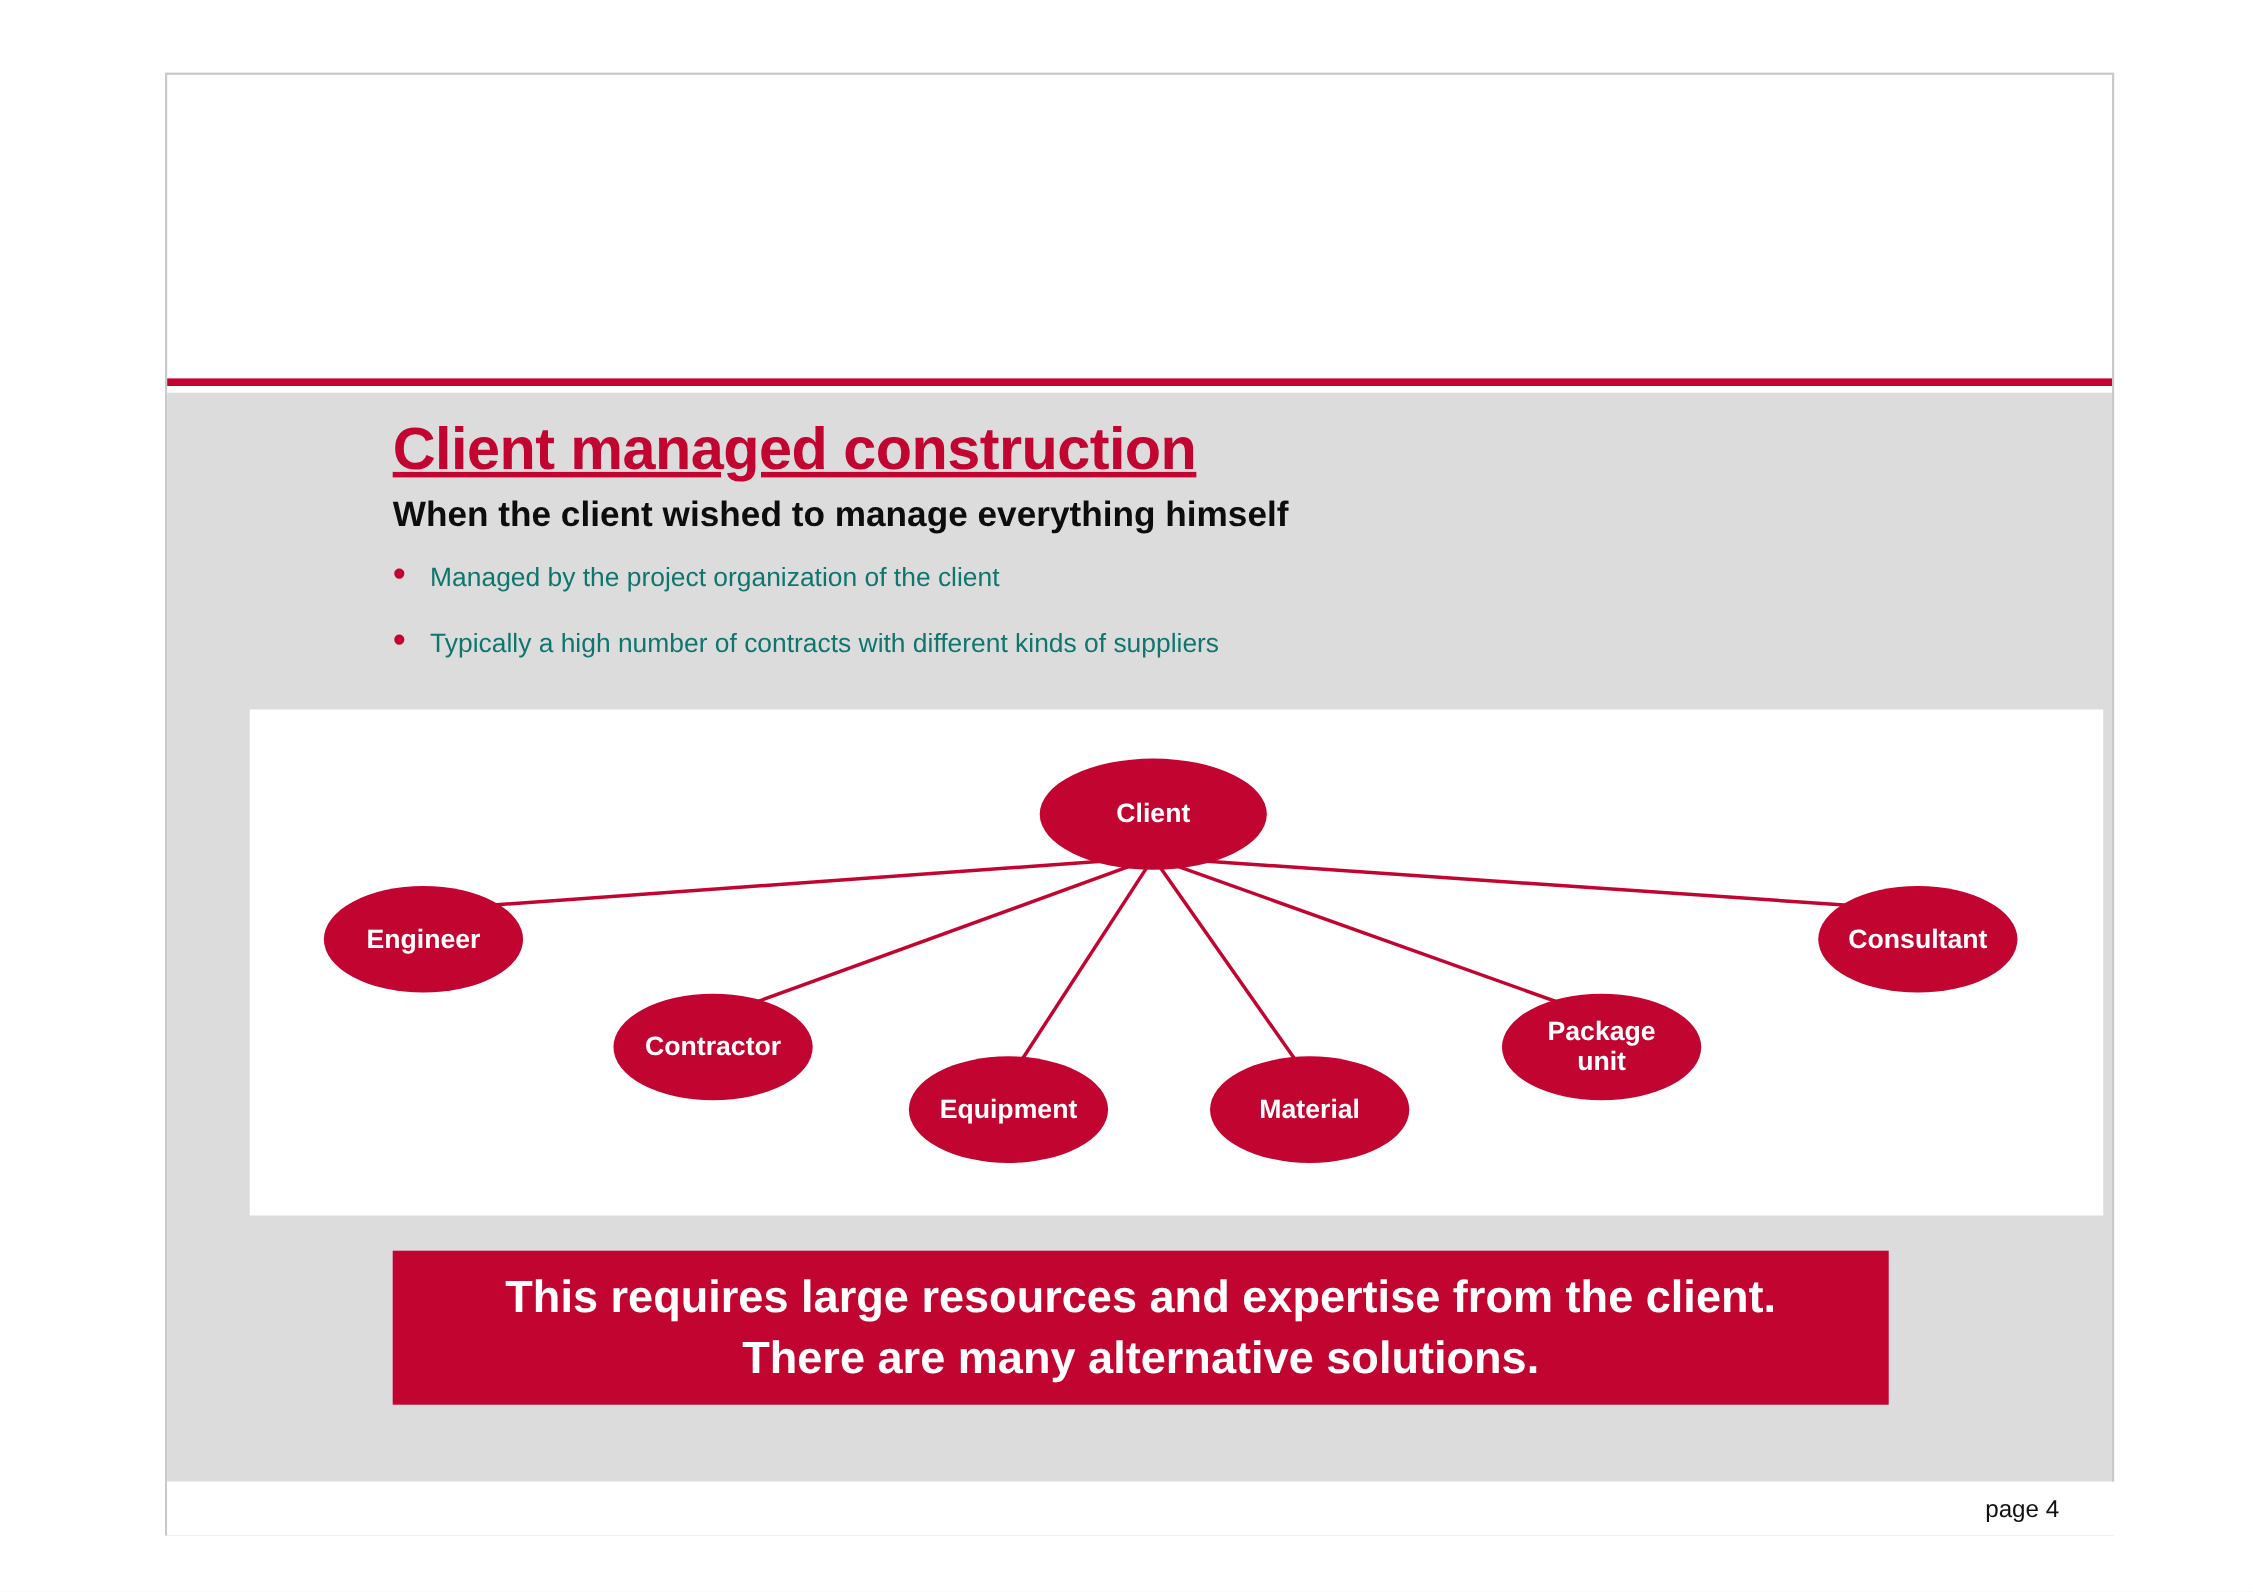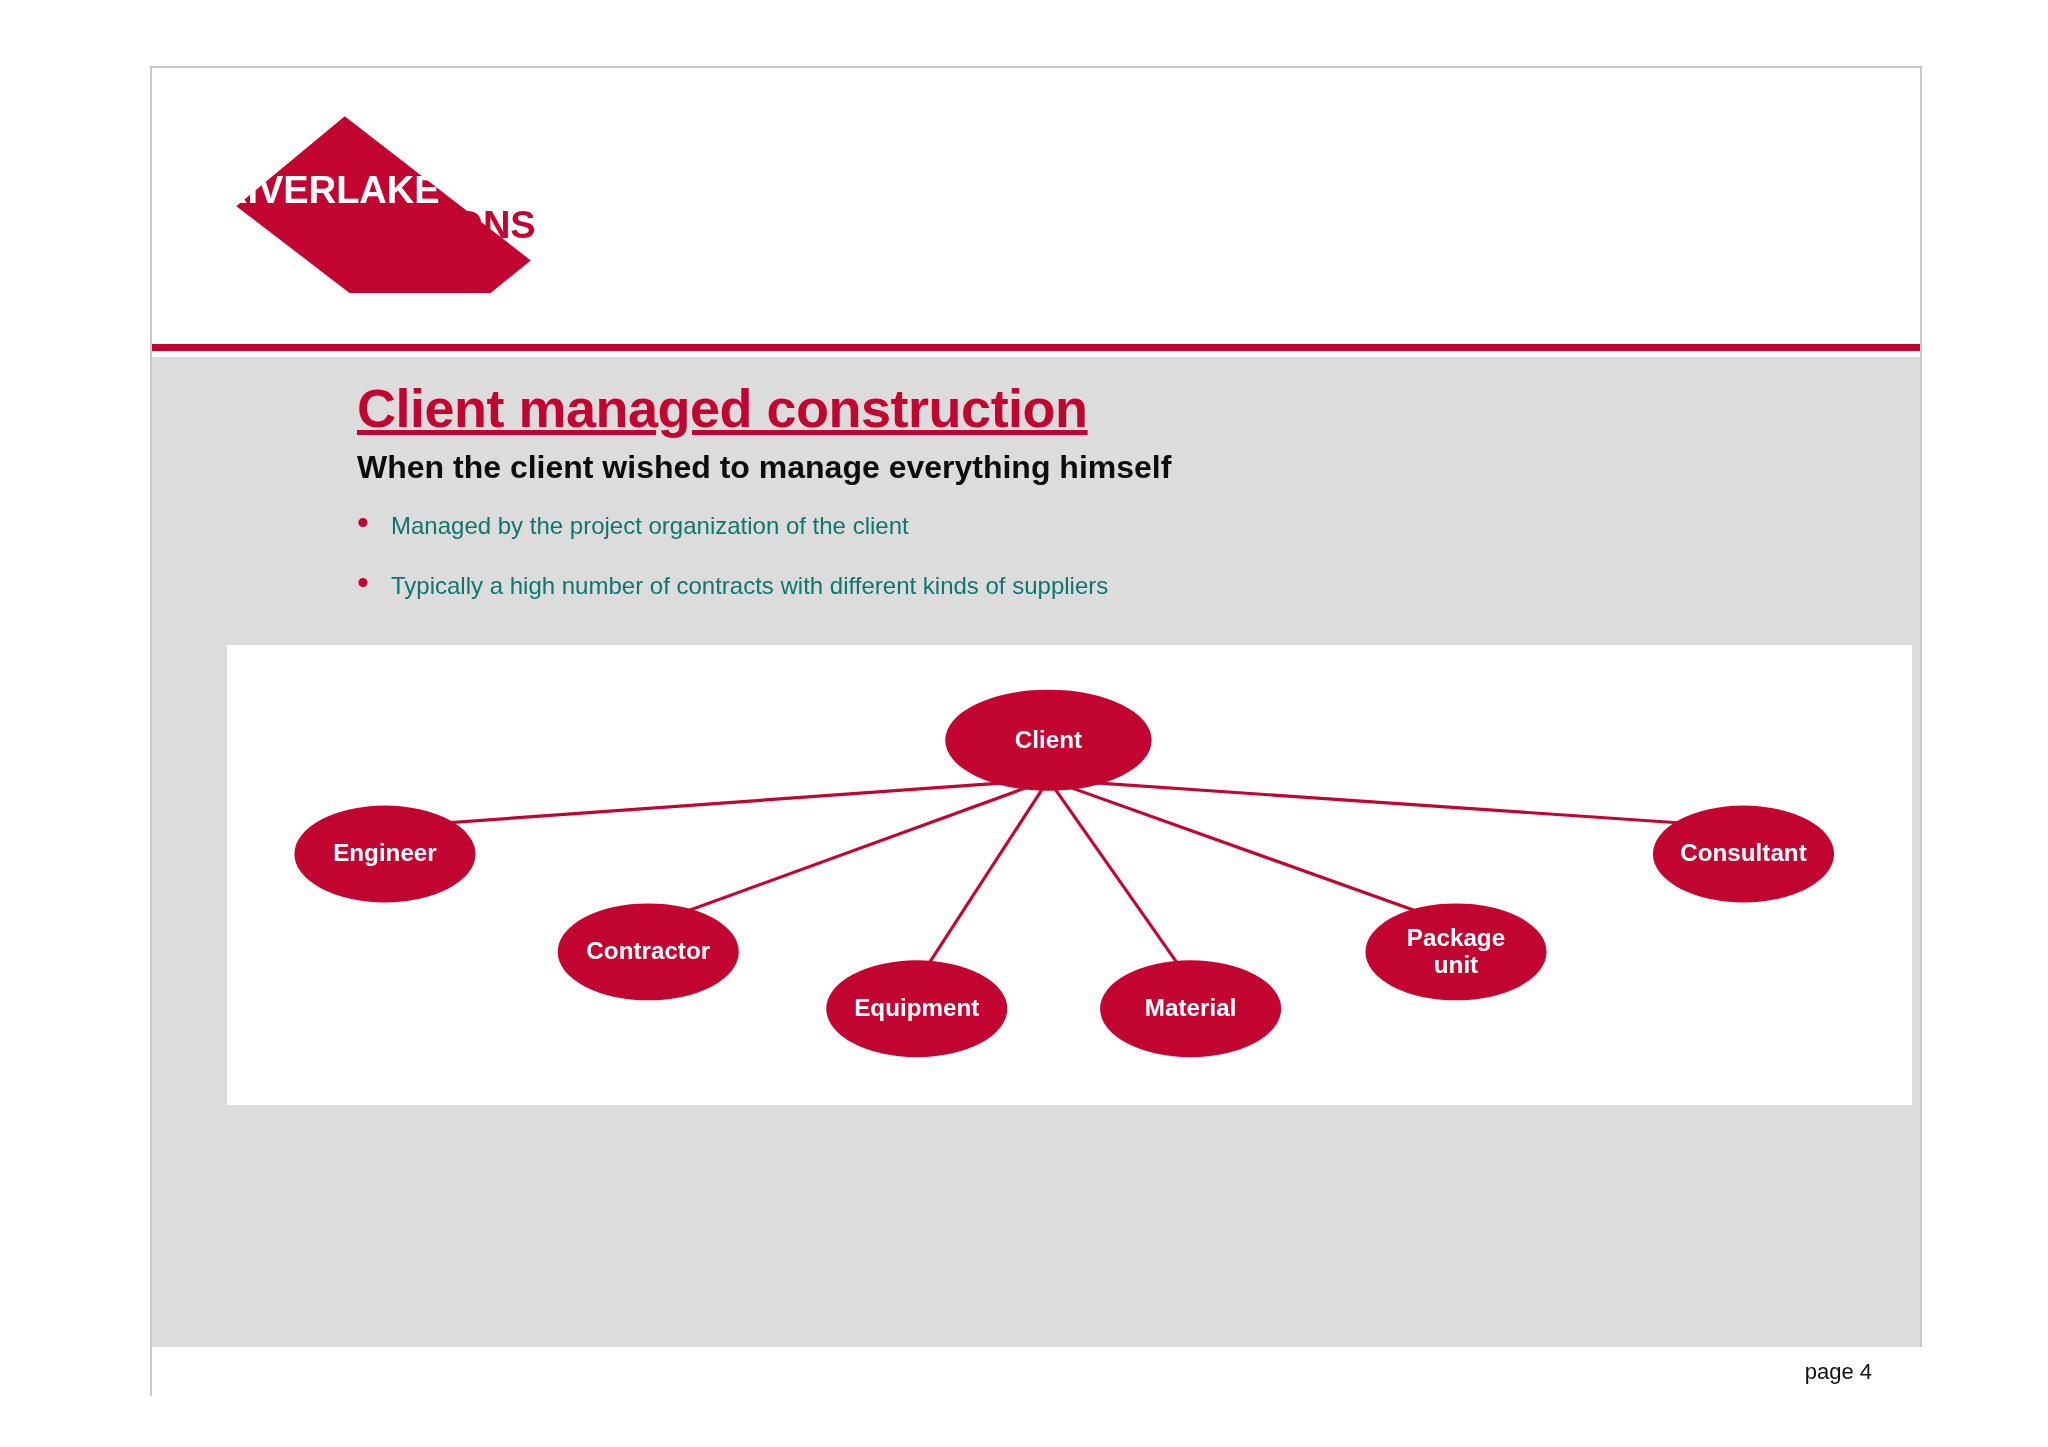--- a/index.html
+++ b/index.html
@@ -177,29 +177,20 @@
     top: 12px;
     color: #111111;
     font-size: 22px;
   }
 </style>
 </head>
 <body>
 
 <div id="slide">
 
-  <div id="header">
-    <div id="logo">
-      <svg width="420" height="200" viewBox="0 0 420 200" xmlns="http://www.w3.org/2000/svg">
-        <polygon points="40,80 110,22 230,115 160,172" fill="#c20430" transform="scale(1.55) translate(-5,-7)"></polygon>
-        <text x="38" y="110" font-family="Liberation Sans, sans-serif" font-size="38" font-weight="bold" fill="#ffffff">RIVERLAKE</text>
-        <text x="132" y="145" font-family="Liberation Sans, sans-serif" font-size="38" font-weight="bold" fill="#c20430">SOLUTIONS</text>
-      </svg>
-    </div>
-  </div>
   <div id="header-rule"></div>
   <div id="header-rule-gap"></div>
 
   <div id="body-panel">
 
     <div id="title">Client managed construction</div>
 
     <div id="subtitle">When the client wished to manage everything himself</div>
 
     <div class="bullet-row b0">
@@ -249,20 +240,24 @@
               <text class="node-label" x="1167" y="287">unit</text>
             </g>
             <g>
               <ellipse cx="1440" cy="180" rx="86" ry="46" fill="#c20430"></ellipse>
               <text class="node-label" x="1440" y="181">Consultant</text>
             </g>
           </g>
       </svg>
     </div>
 
+    <div id="callout">
+      <div class="callout-line">This requires large resources and expertise from the client.</div>
+      <div class="callout-line">There are many alternative solutions.</div>
+    </div>
 
   </div>
 
   <div id="footer">
     <div id="page-num">page 4</div>
   </div>
 
 </div>
 
 </body></html>

